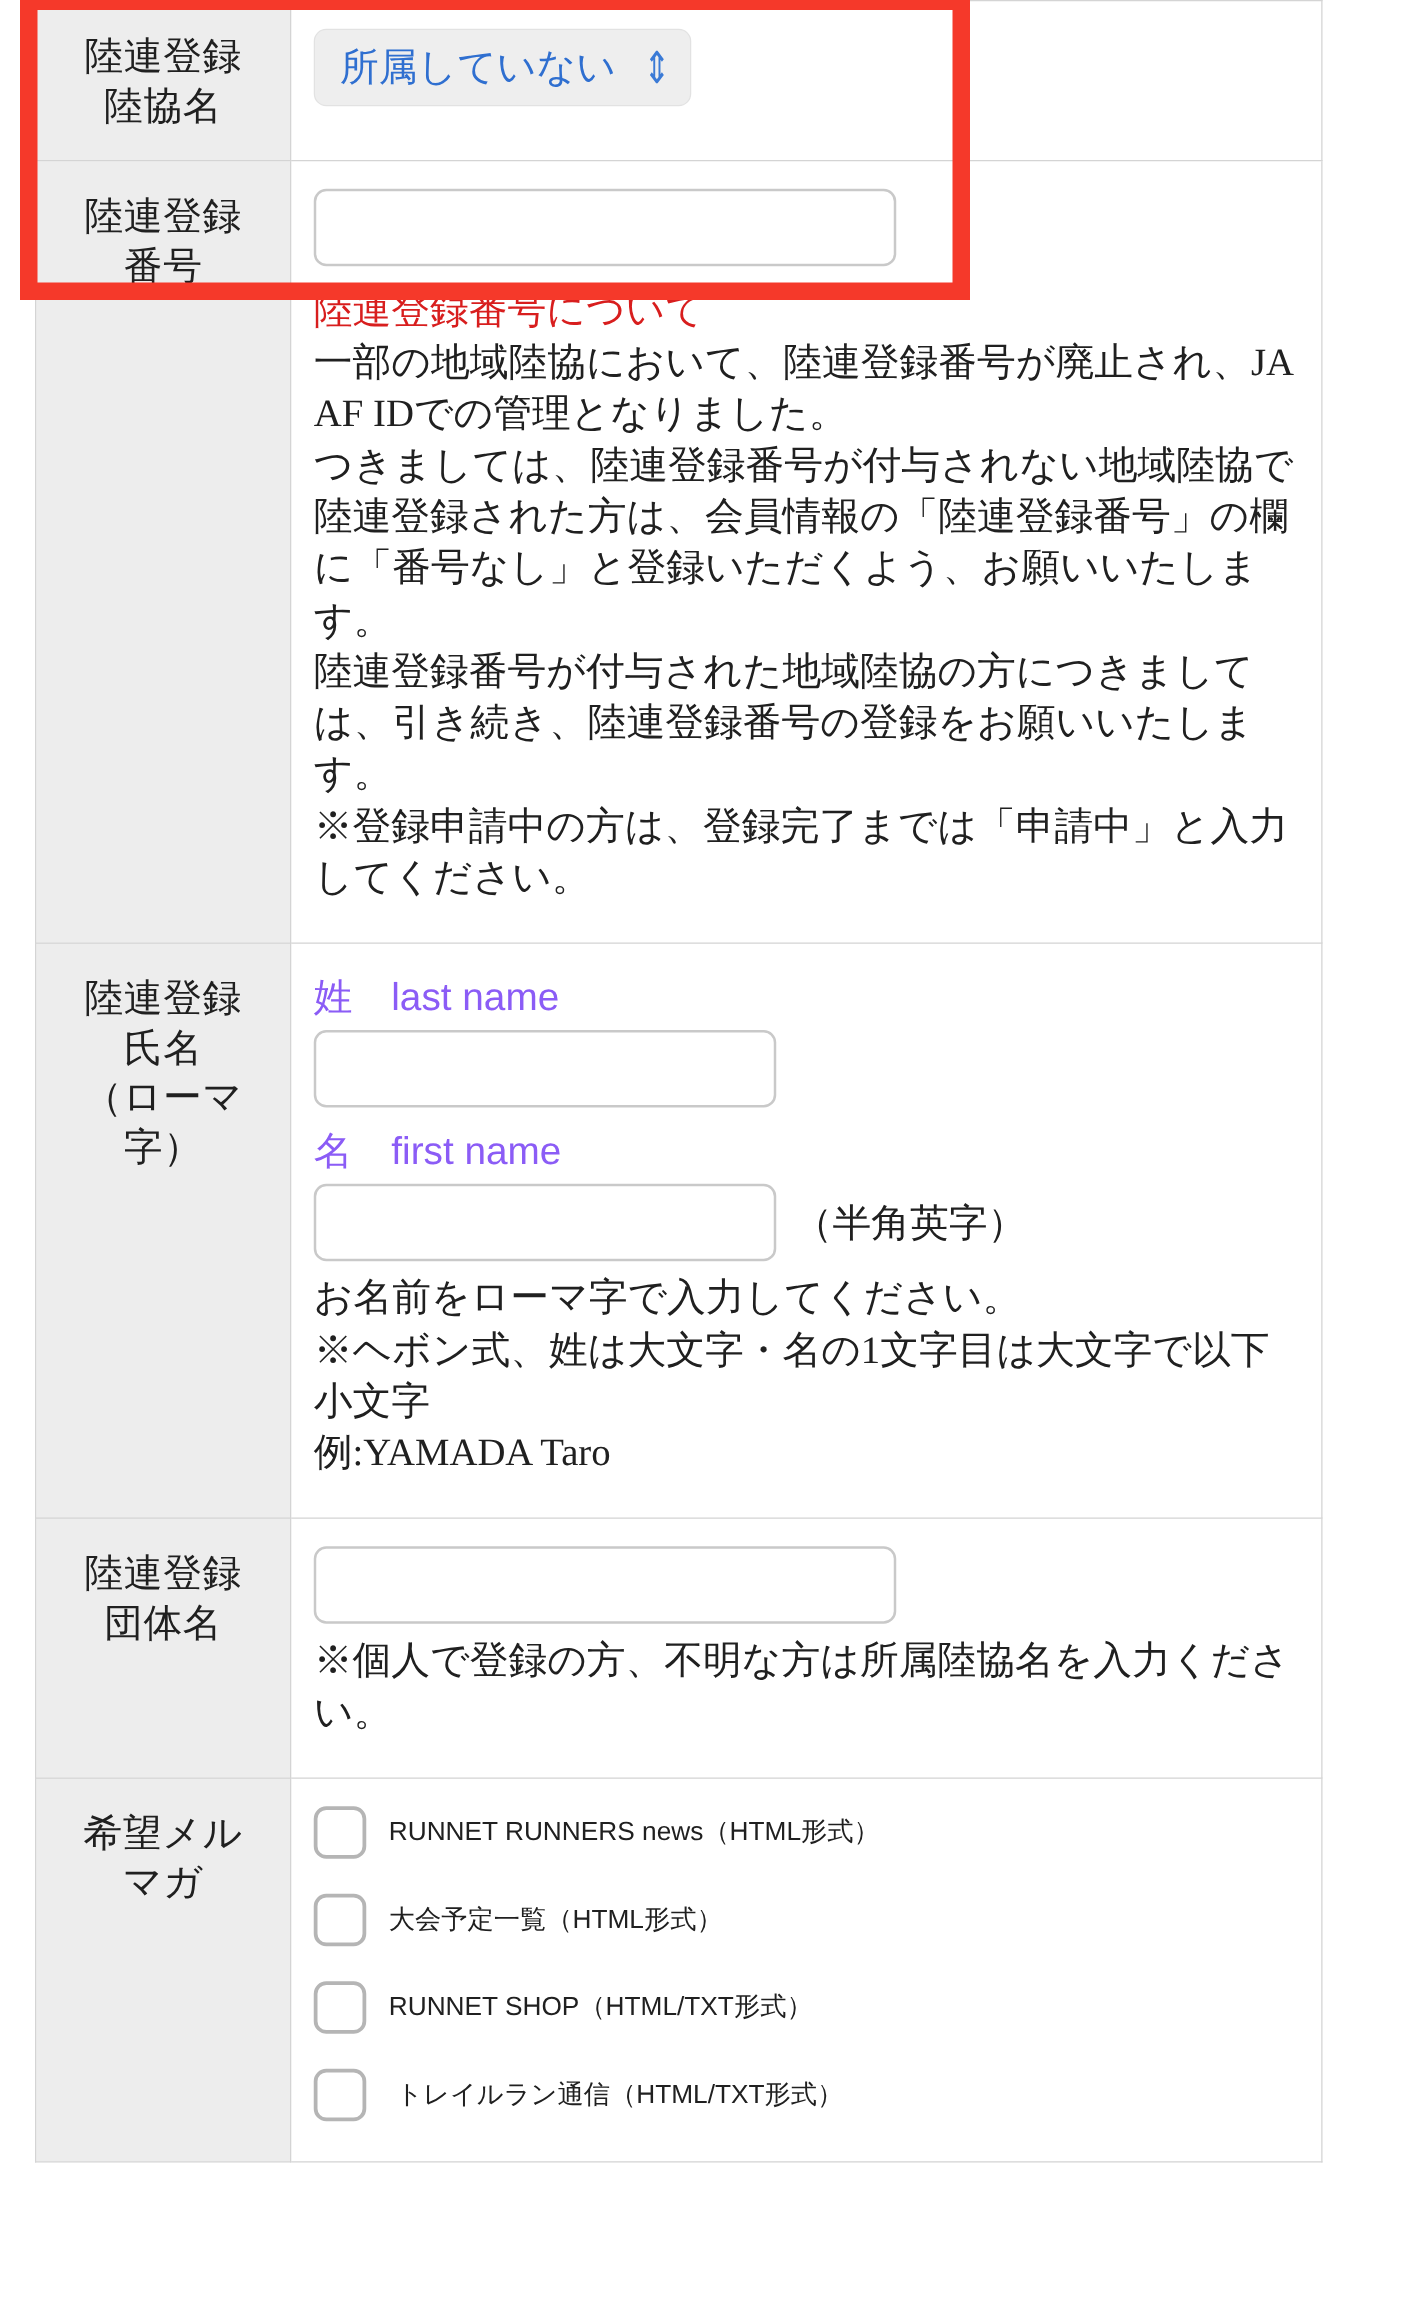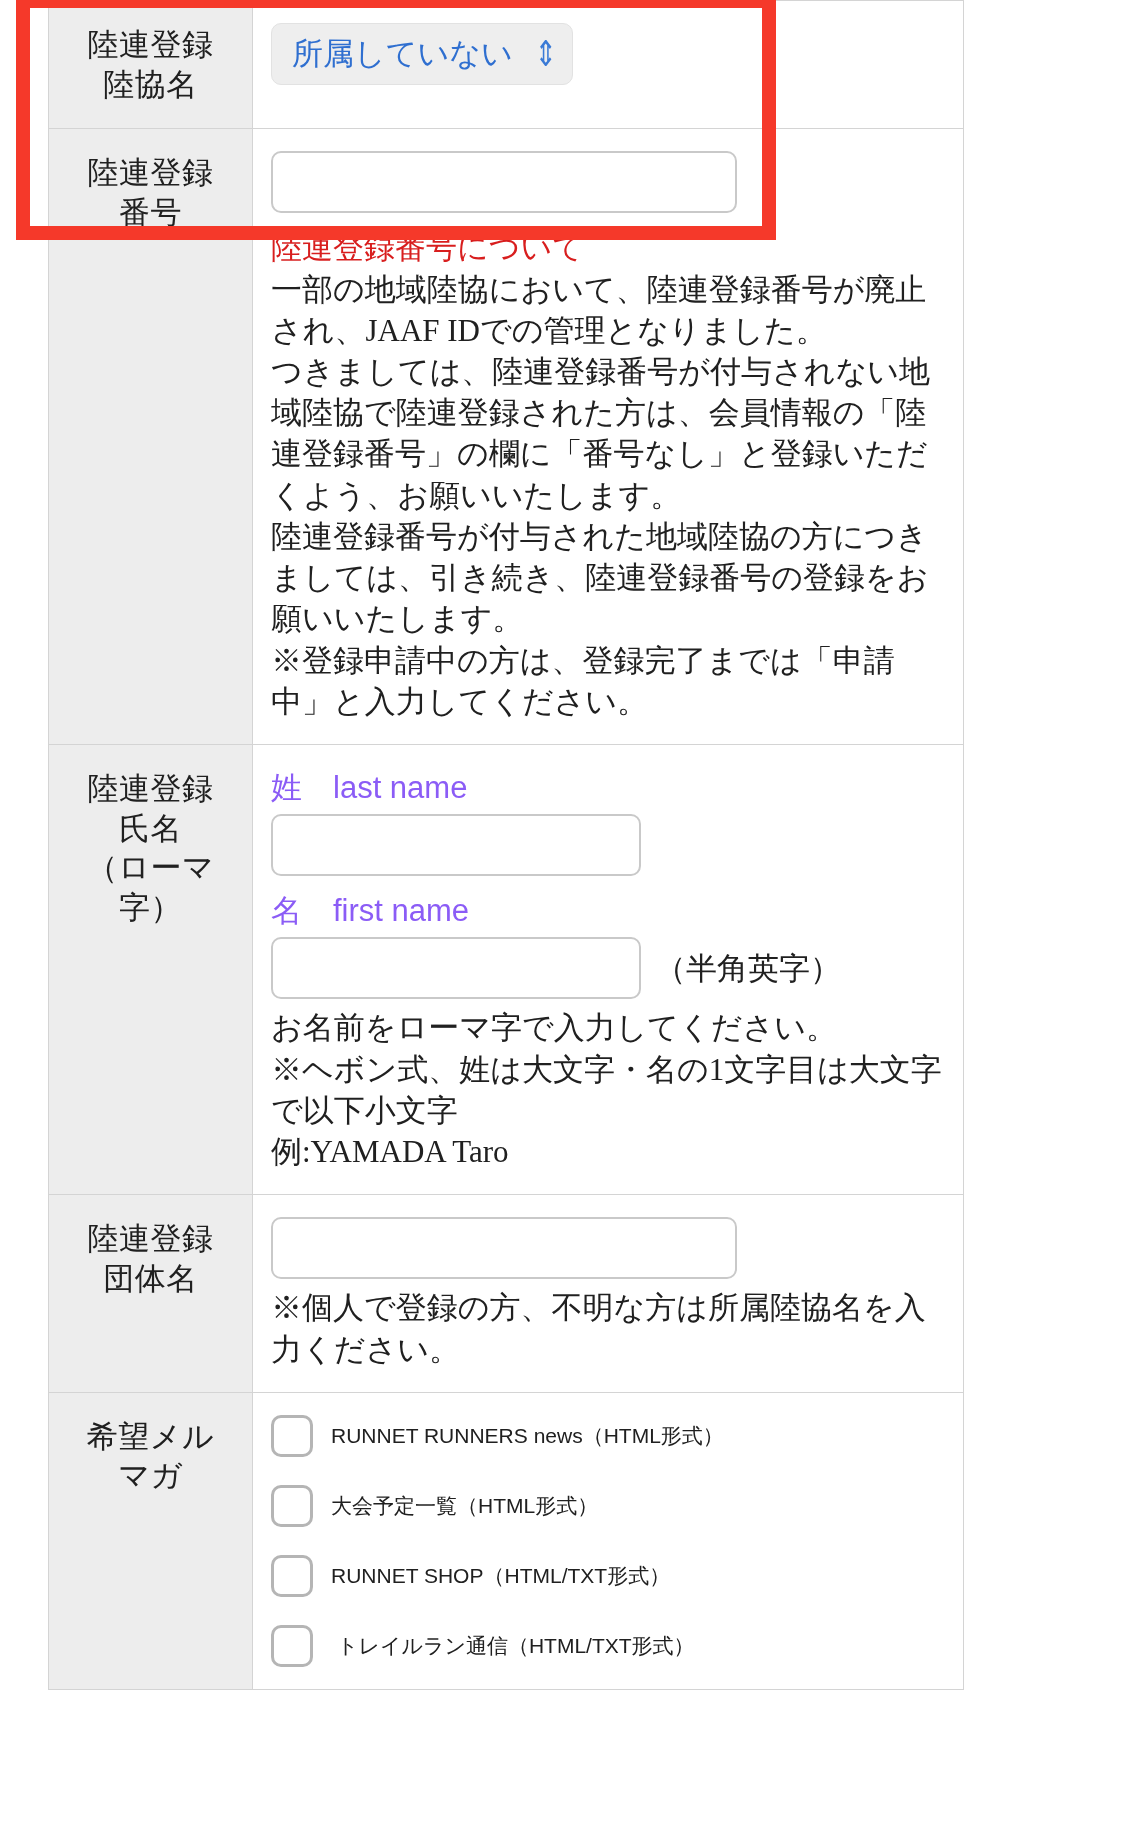--- a/index.html
+++ b/index.html
@@ -15,42 +15,42 @@
     color: #1a1a1a;
     overflow: hidden;
   }
   .page {
     position: relative;
     width: 1125px;
     height: 1842px;
   }
   table.form {
     border-collapse: collapse;
-    width: 916px;
-    margin-left: 48px;
+    width: 1030px;
+    margin-left: 28px;
     table-layout: fixed;
   }
   table.form tr {
     vertical-align: top;
   }
   td.label {
     width: 183px;
     background: #ededed;
     border: 1px solid #d4d4d4;
     padding: 24px 10px 24px 10px;
     text-align: center;
     font-size: 31px;
     line-height: 1.28;
     color: #202020;
     letter-spacing: 0.5px;
   }
   td.value {
     border: 1px solid #d4d4d4;
     background: #ffffff;
-    padding: 22px 18px 22px 18px;
+    padding: 22px 18px 32px 18px;
     font-size: 31px;
     line-height: 1.33;
     color: #202020;
   }
   .text-input {
     display: block;
     box-sizing: border-box;
     width: 466px;
     height: 62px;
     border: 2px solid #c9c9c9;

